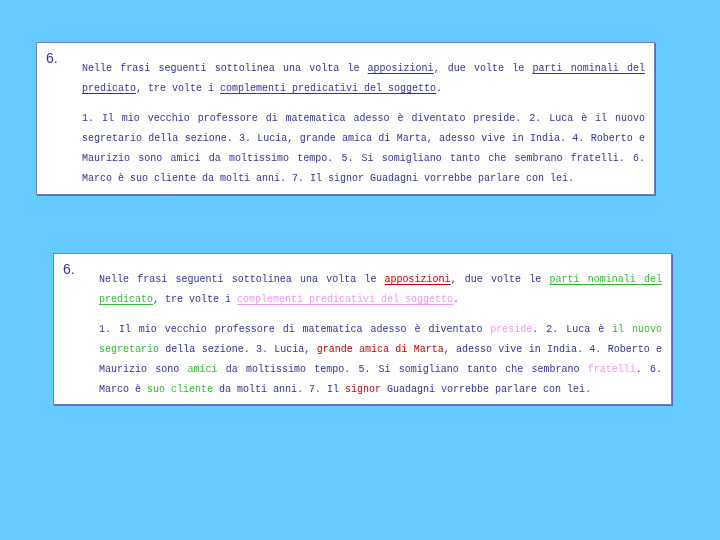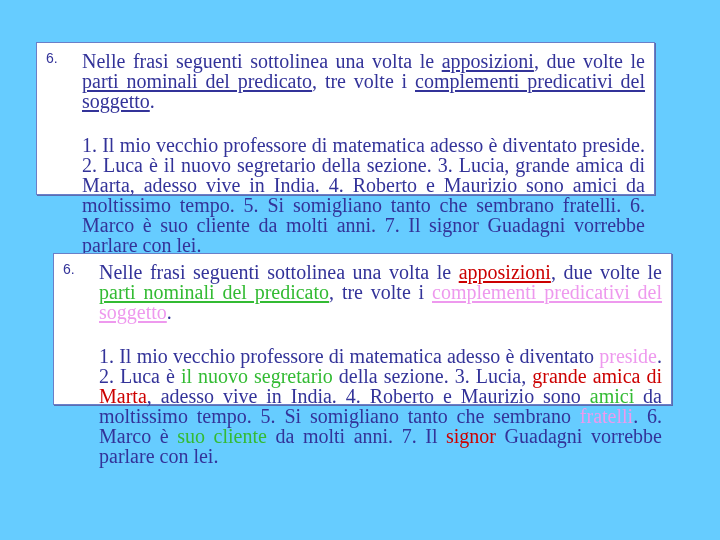--- a/index.html
+++ b/index.html
@@ -21,28 +21,29 @@
   #box2 { left: 53px; top: 253px; width: 619px; height: 152px; }
   .num {
     position: absolute;
     left: 9px; top: 7px;
     font-family: "Liberation Sans", "DejaVu Sans", sans-serif;
     font-size: 14px;
     color: #333399;
   }
   .content {
     position: absolute;
-    left: 45px; right: 9px; top: 8px;
+    left: 45px; right: 9px; top: 16px;
     color: #333399;
-    font-size: 20px;
+    font-size: 10px;
     line-height: 20px;
     text-align: justify;
+    font-family: Liberation Mono, monospace;
   }
   .content p { margin: 0; }
-  .content p.body { margin-top: 24px; }
+  .content p.body { margin-top: 10px; }
   .u { text-decoration: underline; text-underline-offset: 2px; }
   .c-red { color: #cc0000; }
   .c-green { color: #33bb33; }
   .c-pink { color: #ee99ee; }
 </style>
 </head>
 <body>
 
 <div class="box" id="box1">
   <span class="num">6.</span>

